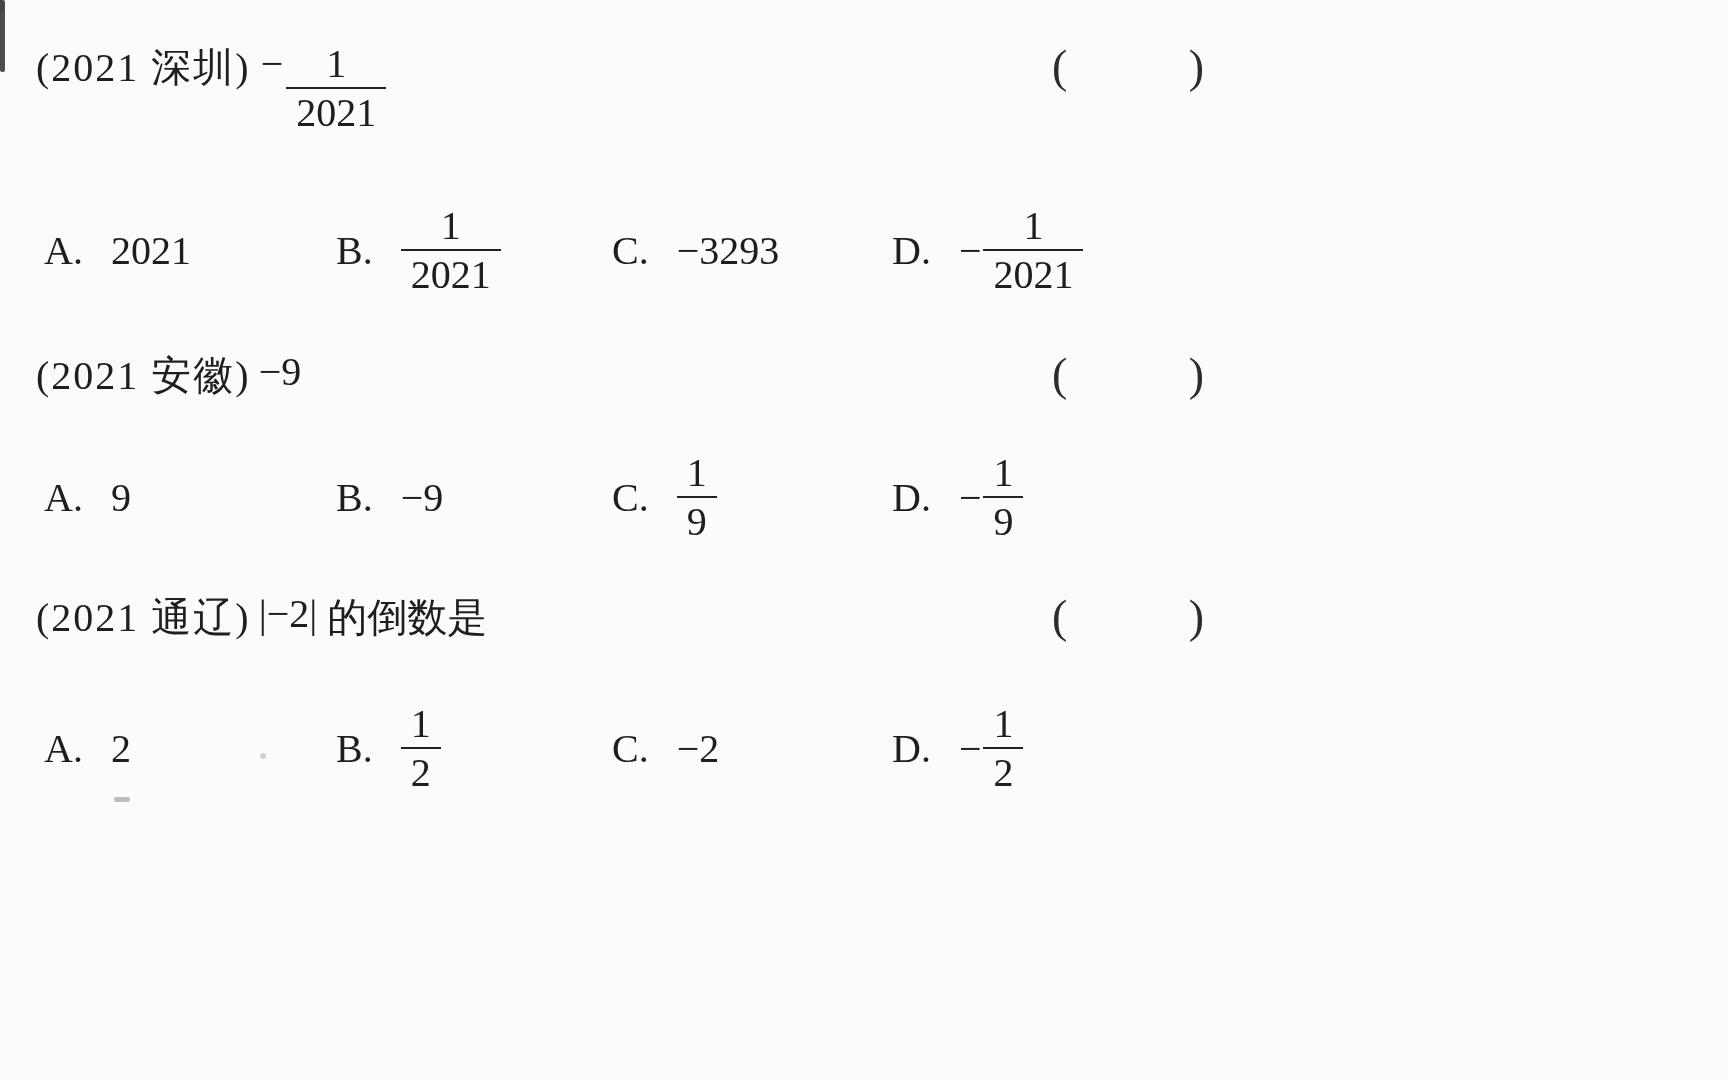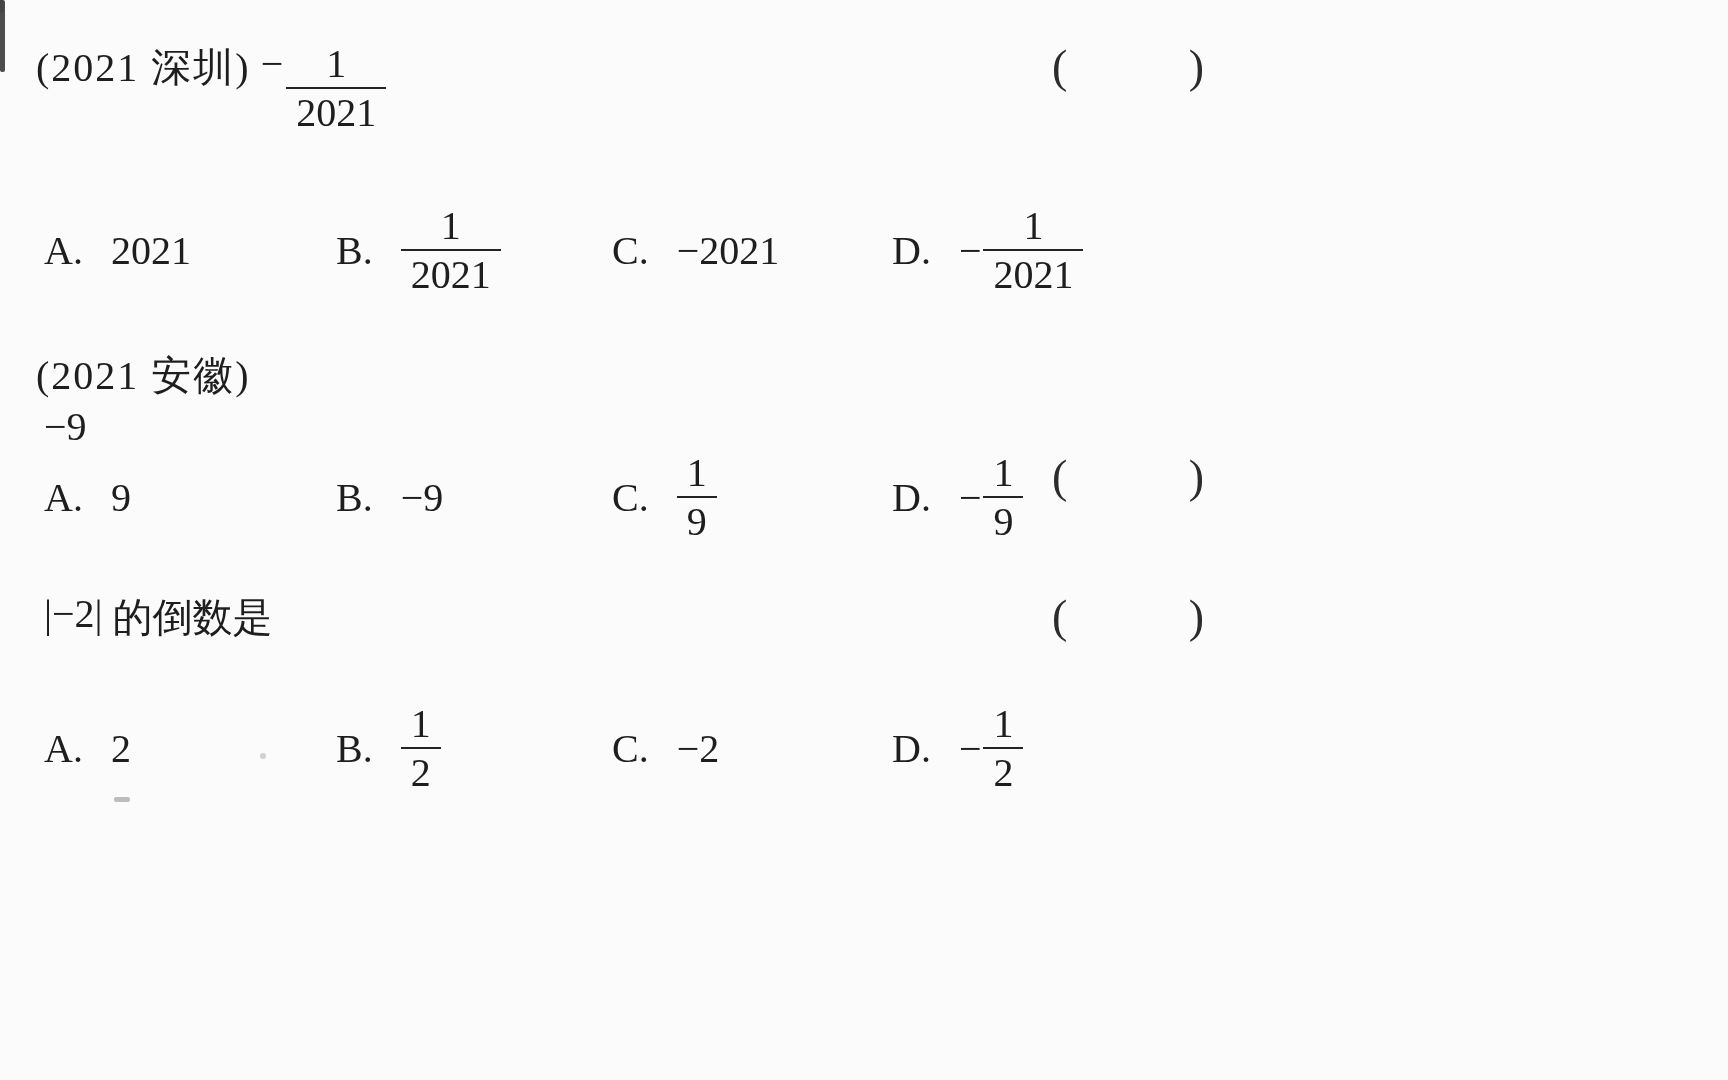--- a/index.html
+++ b/index.html
@@ -20,21 +20,21 @@
   .q-stem {
     position: absolute;
     left: 36px;
     width: 1168px;
     display: flex;
     align-items: flex-start;
     font-size: 40px;
     white-space: nowrap;
   }
   #q1-stem { top: 40px;  height: 114px; }
-  #q2-stem { top: 348px; height: 54px; flex-direction: column; }
+  #q2-stem { top: 348px; height: 54px; }
   #q3-stem { top: 590px; height: 54px; }
 
   .src { letter-spacing: 2px; }
   .stem-math { margin-left: 8px; }
   .stem-suffix { margin-left: 10px; }
   .sign { margin-left: 10px; margin-right: 3px; }
 
   
   .frac {
     display: inline-flex;
@@ -118,21 +118,21 @@
     </div>
     <div class="opt">
       <span class="lab">B.</span>
       <span class="frac">
         <span class="num">1</span>
         <span class="den">2021</span>
       </span>
     </div>
     <div class="opt">
       <span class="lab">C.</span>
-      <span class="val">−2021</span>
+      <span class="val">−3293</span>
     </div>
     <div class="opt">
       <span class="lab">D.</span>
       <span class="sign">−</span>
       <span class="frac">
         <span class="num">1</span>
         <span class="den">2021</span>
       </span>
     </div>
   </div>
@@ -166,20 +166,21 @@
       <span class="lab">D.</span>
       <span class="sign">−</span>
       <span class="frac">
         <span class="num">1</span>
         <span class="den">9</span>
       </span>
     </div>
   </div>
 
   <div class="q-stem" id="q3-stem">
+    <span class="src">(2021 通辽)</span>
     <span class="stem-math">|−2|</span>
     <span class="stem-suffix">的倒数是</span>
     <span class="parens">
       <span>(</span>
       <span>)</span>
     </span>
   </div>
 
   <div class="opts" id="q3-opts">
     <div class="opt">

